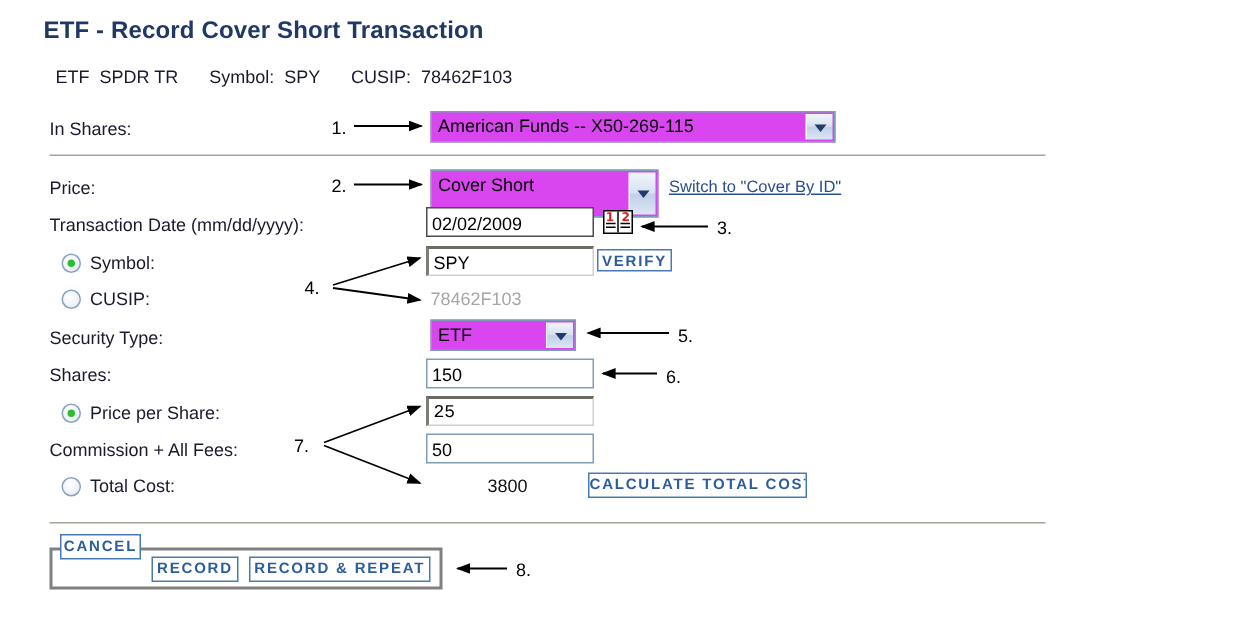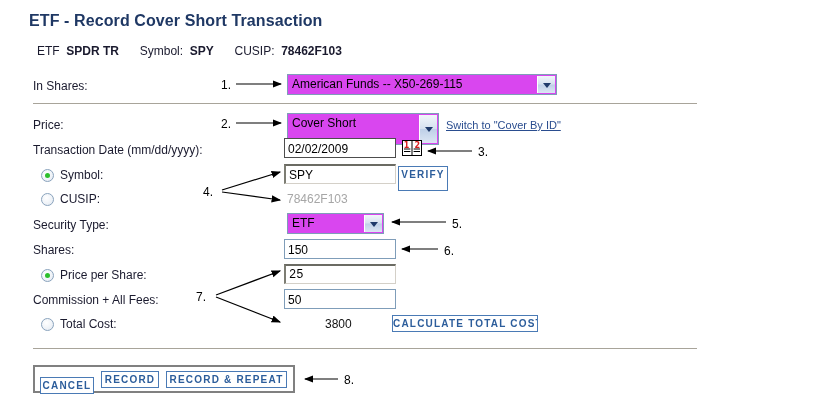--- a/index.html
+++ b/index.html
@@ -33,21 +33,21 @@
   
   .sec-line {
     position: absolute;
     left: 37px;
     top: 44px;
     font-size: 12px;
     color: #1a1a2e;
     white-space: nowrap;
   }
   .sec-line .lbl { font-weight: normal; }
-  .sec-line .val { font-weight: bold; text-align: right; }
+  .sec-line .val { font-weight: normal; text-align: right; }
   .sec-line .gap { display: inline-block; width: 14px; }
 
   
   .hrule {
     position: absolute;
     left: 33px;
     width: 664px;
     height: 1px;
     background: #a8a49a;
   }
@@ -261,21 +261,21 @@
     <line x1="11.6" y1="10" x2="18" y2="10" stroke="#000000" stroke-width="1"></line>
     <line x1="11.6" y1="12.5" x2="18" y2="12.5" stroke="#000000" stroke-width="1"></line>
     <text x="4.6" y="8.6" font-family="DejaVu Sans, sans-serif" font-size="8" font-weight="bold" fill="#d81f1f" text-anchor="middle">1</text>
     <text x="15.2" y="8.6" font-family="DejaVu Sans, sans-serif" font-size="8" font-weight="bold" fill="#d81f1f" text-anchor="middle">2</text>
   </svg>
 </span>
 
 <span class="radio checked" style="left:41px; top:169px;"></span>
 <div class="lbl-text" style="left:60px; top:168px;">Symbol:</div>
 <input class="txtbox topshadow" style="left: 284px; top: 164px; width: 112px; height: 20px;" value="SPY">
-<div class="btn" style="left:398px; top:166px; width:50px; height:25px;">VERIFY</div>
+<div class="btn" style="left:398px; top:166px; width:50px; height:15px;">VERIFY</div>
 
 <span class="radio" style="left:41px; top:193px;"></span>
 <div class="lbl-text" style="left:60px; top:192px;">CUSIP:</div>
 <div class="val-disabled" style="left:287px; top:192px;">78462F103</div>
 
 <div class="lbl-text" style="left:33px; top:218px;">Security Type:</div>
 <div class="selbox" style="left:287px; top:213px; width:97px; height:21px;">
   <span>ETF</span>
   <span class="arrowbox"></span>
 </div>
@@ -289,21 +289,21 @@
 
 <div class="lbl-text" style="left:33px; top:293px;">Commission + All Fees:</div>
 <input class="txtbox" style="left: 284px; top: 289px; width: 112px; height: 20px;" value="50">
 
 <span class="radio" style="left:41px; top:318px;"></span>
 <div class="lbl-text" style="left:60px; top:317px;">Total Cost:</div>
 <div class="val-plain" style="left:287px; top:317px;">3800</div>
 <div class="btn" style="left:392px; top:315px; width:146px; height:17px;">CALCULATE TOTAL COST</div>
 
 <div class="btnbar"></div>
-<div class="btn" style="left:40px; top:377px; width:54px; height:17px;">CANCEL</div>
+<div class="btn" style="left:40px; top:356px; width:54px; height:17px;">CANCEL</div>
 <div class="btn" style="left:101px; top:371px; width:58px; height:17px;">RECORD</div>
 <div class="btn" style="left:166px; top:371px; width:121px; height:17px;">RECORD &amp; REPEAT</div>
 
 <div class="anno-num" style="left:221px; top:78px;">1.</div>
 <div class="anno-num" style="left:221px; top:117px;">2.</div>
 <div class="anno-num" style="left:478px; top:145px;">3.</div>
 <div class="anno-num" style="left:203px; top:185px;">4.</div>
 <div class="anno-num" style="left:452px; top:217px;">5.</div>
 <div class="anno-num" style="left:444px; top:244px;">6.</div>
 <div class="anno-num" style="left:196px; top:290px;">7.</div>

